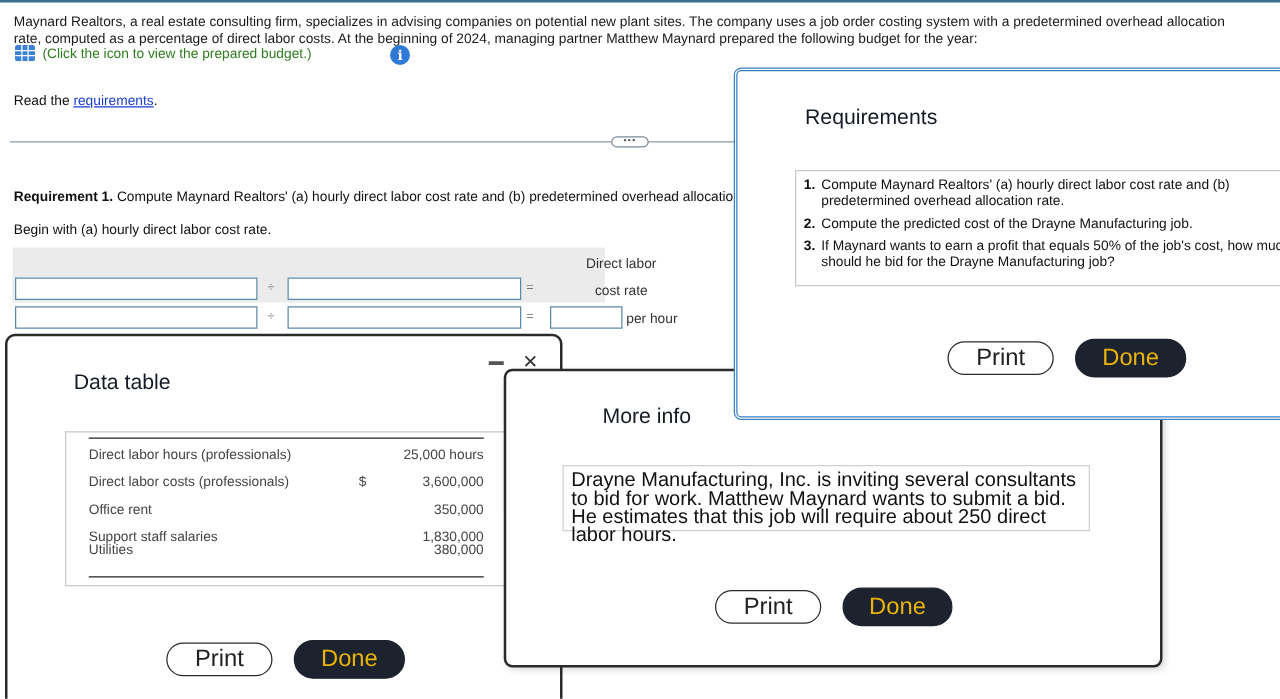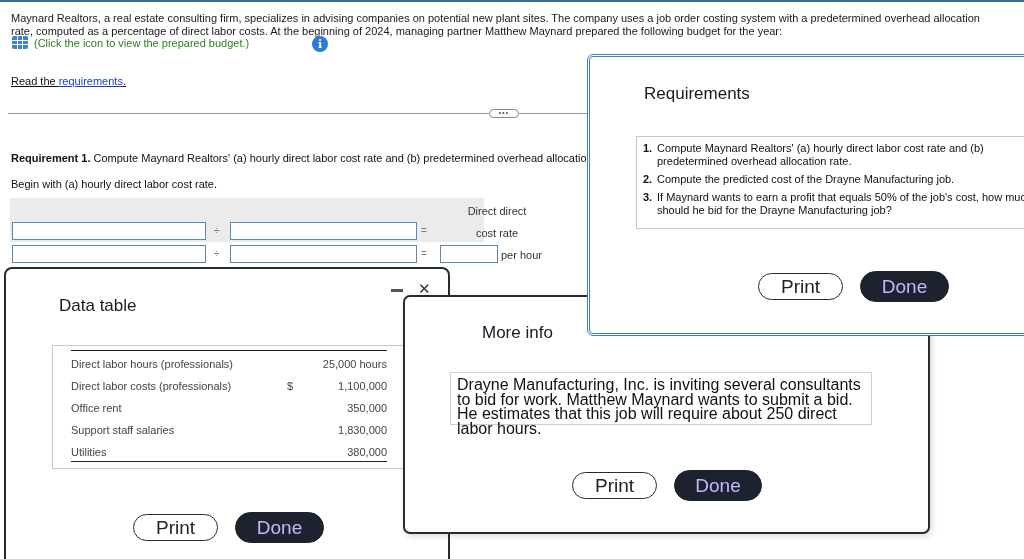--- a/index.html
+++ b/index.html
@@ -13,21 +13,21 @@
   .hint.budget { left: 12px; }
   .hint.info { left: 312px; }
   .grid-icon { width: 16px; height: 13px; margin-right: 6px; background: #3b82d6; border-radius: 2px; position: relative;
     background-image:
       linear-gradient(#fff,#fff), linear-gradient(#fff,#fff), linear-gradient(#fff,#fff), linear-gradient(#fff,#fff);
     background-size: 1px 100%, 1px 100%, 100% 1px, 100% 1px;
     background-position: 5px 0, 10px 0, 0 4px, 0 8px;
     background-repeat: no-repeat; }
   .info-icon { width: 16px; height: 16px; border-radius: 50%; background: #2f7ad6; color: #fff; font-weight: bold; font-family: "DejaVu Serif", serif; font-size: 11px; display: flex; align-items: center; justify-content: center; margin-right: 5px; }
 
-  .read-req { position: absolute; left: 11px; top: 75px; font-size: 11px; text-decoration: underline; }
+  .read-req { position: absolute; left: 11px; top: 75px; font-size: 11px; }
   .read-req a { color: #1a3ccf; text-decoration: underline; }
 
   .divider { position: absolute; left: 8px; top: 113px; width: 580px; height: 1px; background: #8a99a6; }
   .ellipsis-btn { position: absolute; left: 489px; top: 109px; width: 30px; height: 9px; border: 1px solid #7a8a9a; border-radius: 5px; background: #fff; font-size: 7px; line-height: 5px; text-align: center; color: #555; letter-spacing: 1px; }
 
   .req1 { position: absolute; left: 11px; top: 152px; font-size: 11px; white-space: nowrap; width: 577px; overflow: hidden; }
   .req1 b { font-weight: bold; }
   .begin { position: absolute; left: 11px; top: 178px; font-size: 11px; }
 
   .formula-bg { position: absolute; left: 10px; top: 198px; width: 474px; height: 44px; background: #ebebeb; }
@@ -43,21 +43,21 @@
   .data-modal .modal-title { left: 53px; top: 27px; }
   .data-inner { position: absolute; left: 46px; top: 76px; width: 360px; height: 124px; border: 1px solid #c8c8c8; border-right: none; }
   .dt-rule { position: absolute; left: 18px; width: 316px; height: 1px; background: #222; }
   .dt-row { position: absolute; left: 18px; width: 316px; height: 22px; font-size: 11px; }
   .dt-label { position: absolute; left: 0; top: 5px; font-weight: normal; color: #444; }
   .dt-sym { position: absolute; left: 216px; top: 5px; color: #444; }
   .dt-val { position: absolute; right: 0; top: 5px; color: #444; text-align: right; }
 
   .btn { position: absolute; height: 27px; border-radius: 14px; font-size: 19px; display: flex; align-items: center; justify-content: center; cursor: pointer; }
   .btn-print { border: 1.5px solid #2b2b2b; background: #fff; color: #222; }
-  .btn-done { background: #1d232e; color: #c4b5fd; border: 1.5px solid #1d232e; }
+  .btn-done { background: #1d232e; color: #eab308; border: 1.5px solid #1d232e; }
 
   .win-min { position: absolute; left: 391px; top: 289px; width: 12px; height: 3px; background: #555; }
   .win-close { position: absolute; left: 418px; top: 280px; font-size: 15px; color: #333; }
 
   
   .info-modal { left: 403px; top: 295px; width: 527px; height: 239px; border: 2px solid #2b2b2b; border-radius: 7px; box-shadow: 2px 2px 6px rgba(0,0,0,0.15); }
   .info-modal .modal-title { left: 53px; top: 26px; margin-left: 24px; }
   .info-box { position: absolute; left: 45px; top: 75px; width: 422px; height: 53px; border: 1px solid #cfcfcf; padding: 5px 6px; font-size: 16px; line-height: 14.5px; color: #111; }
 
   
@@ -88,21 +88,21 @@
 
 <div class="divider"></div>
 <div class="ellipsis-btn">•••</div>
 
 <div class="req1">
   <b>Requirement 1.</b><span> Compute Maynard Realtors' (a) hourly direct labor cost rate and (b) predetermined overhead allocation rate.</span>
 </div>
 <div class="begin">Begin with (a) hourly direct labor cost rate.</div>
 
 <div class="formula-bg"></div>
-<div class="col-head" style="left:457px; top:205px;">Direct direct</div>
+<div class="col-head" style="left:457px; top:205px;">Direct labor</div>
 <div class="col-head" style="left:457px; top:227px;">cost rate</div>
 
 <input class="fbox" style="left: 12px; top: 222px; width: 194px;" value="">
 <span class="op" style="left:214px; top:225px;">÷</span>
 <input class="fbox" style="left: 230px; top: 222px; width: 187px;" value="">
 <span class="op" style="left:421px; top:225px;">=</span>
 
 <input class="fbox" style="left: 12px; top: 245px; width: 194px;" value="">
 <span class="op" style="left:214px; top:248px;">÷</span>
 <input class="fbox" style="left: 230px; top: 245px; width: 187px;" value="">
@@ -115,33 +115,33 @@
   <div class="data-inner">
     <div class="dt-rule" style="top:4px;"></div>
     <div class="dt-row" style="top:7px;">
       <span class="dt-label">Direct labor hours (professionals)</span>
       <span class="dt-sym"></span>
       <span class="dt-val">25,000 hours</span>
     </div>
     <div class="dt-row" style="top:29px;">
       <span class="dt-label">Direct labor costs (professionals)</span>
       <span class="dt-sym">$</span>
-      <span class="dt-val">1,100,000</span>
+      <span class="dt-val">3,600,000</span>
     </div>
     <div class="dt-row" style="top:51px;">
       <span class="dt-label">Office rent</span>
       <span class="dt-sym"></span>
       <span class="dt-val">350,000</span>
     </div>
     <div class="dt-row" style="top:73px;">
       <span class="dt-label">Support staff salaries</span>
       <span class="dt-sym"></span>
       <span class="dt-val">1,830,000</span>
     </div>
-    <div class="dt-row" style="top:95px;">
+    <div class="dt-row" style="top:83px;">
       <span class="dt-label">Utilities</span>
       <span class="dt-sym"></span>
       <span class="dt-val">380,000</span>
     </div>
     <div class="dt-rule" style="top:115px;"></div>
   </div>
   <div class="btn btn-print" style="left:127px; top:245px; width:85px;">Print</div>
   <div class="btn btn-done" style="left:229px; top:243px; width:89px; height:31px; border-radius:16px;">Done</div>
 </div>
 <div class="win-min"></div>

